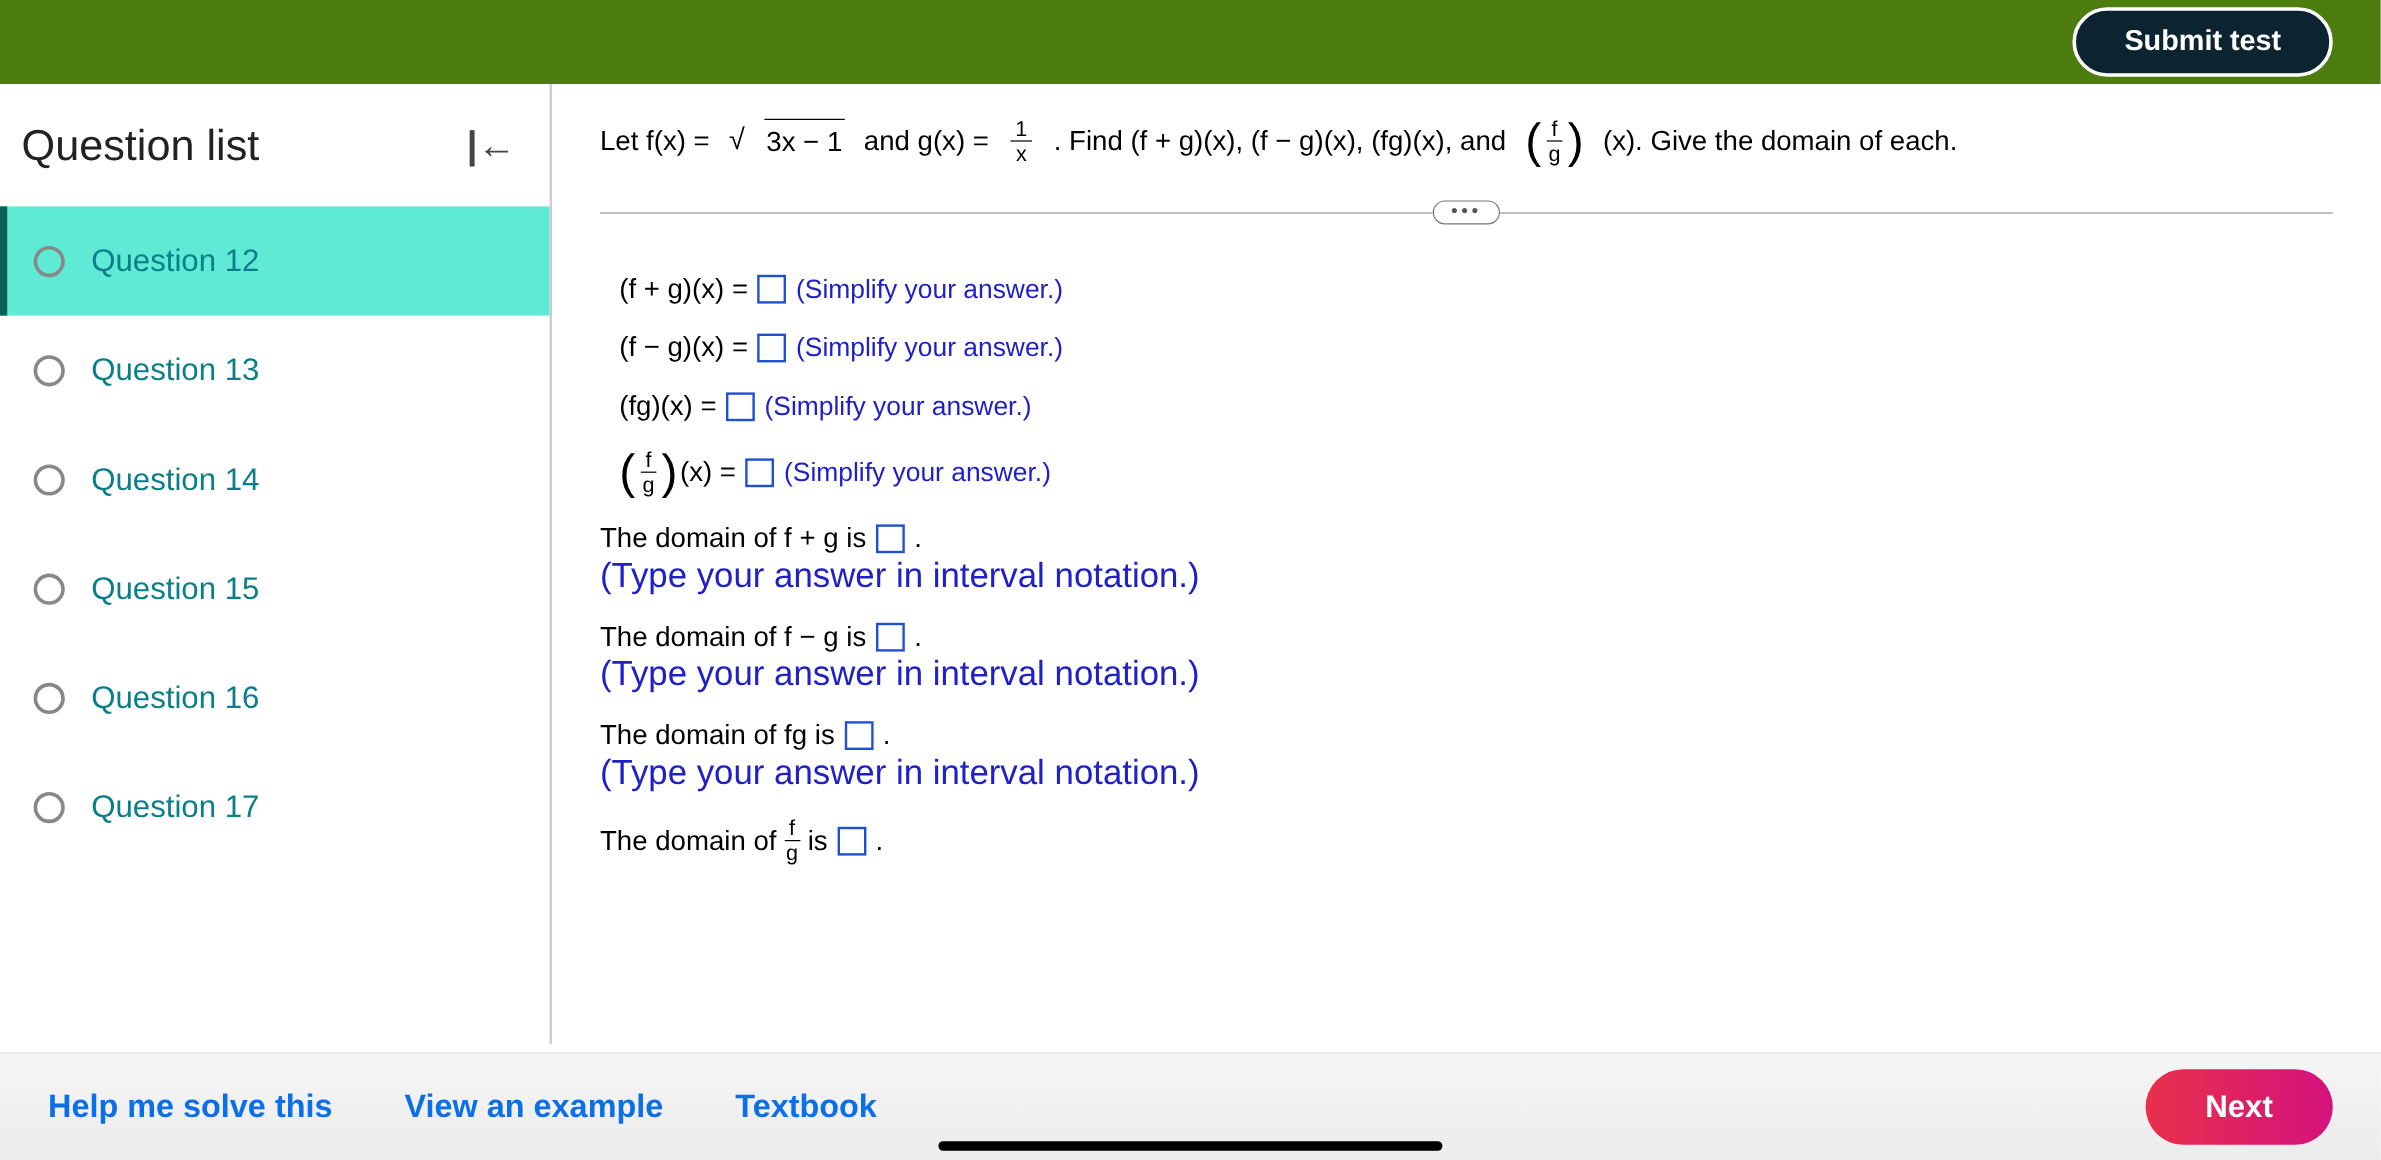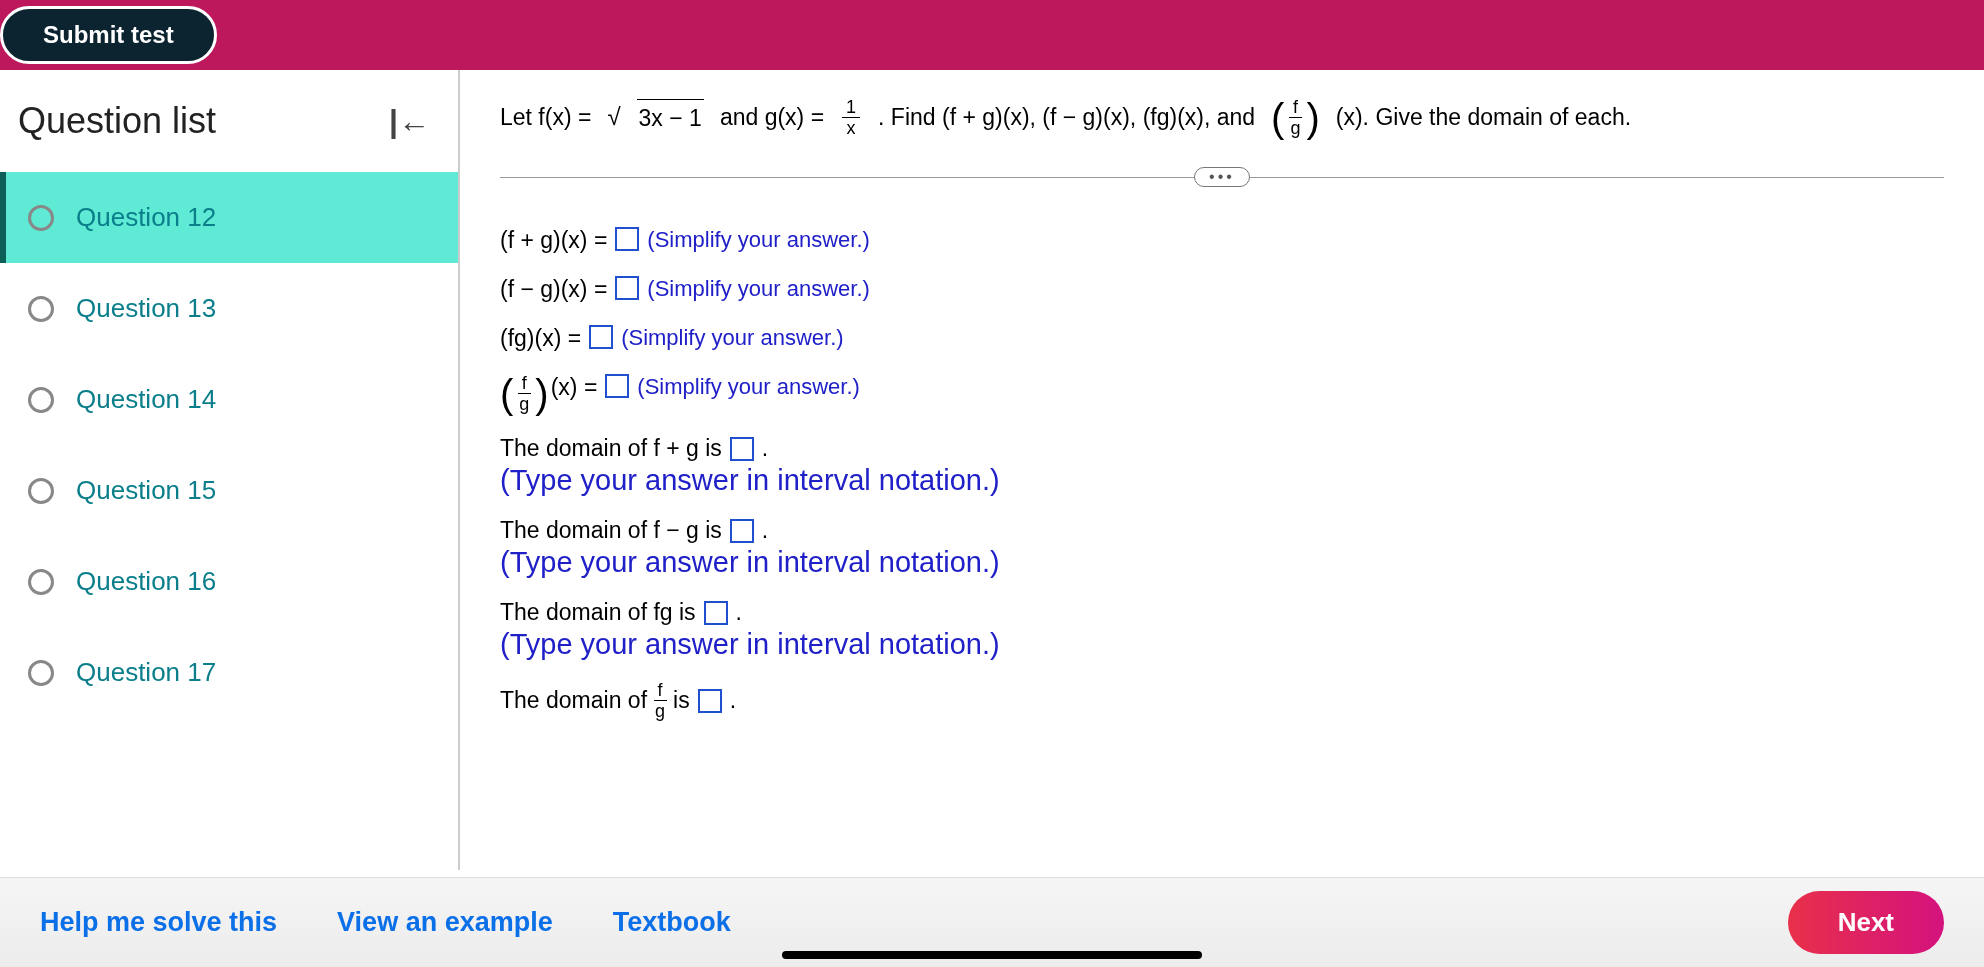--- a/index.html
+++ b/index.html
@@ -1,22 +1,22 @@
 <!DOCTYPE html>
 <html><head>
 <meta charset="utf-8">
 <style>
 * { margin: 0; padding: 0; box-sizing: border-box; }
 body { font-family: Arial, Helvetica, sans-serif; background: #fff; width: 1984px; height: 967px; overflow: hidden; }
 
 .header {
-  background: #be185d;
+  background: #4d7c0f;
   height: 70px;
   display: flex;
-  justify-content: flex-start;
+  justify-content: flex-end;
   align-items: center;
   padding-right: 40px;
 }
 .submit-btn {
   background: #0c2430;
   color: #fff;
   border: 3px solid #fff;
   border-radius: 40px;
   padding: 12px 40px;
   font-size: 24px;
@@ -126,23 +126,24 @@
   letter-spacing: 3px;
   cursor: pointer;
   margin: 0 0px;
 }
 
 .answer-block {
   margin-bottom: 22px;
   font-size: 23px;
   color: #000;
   display: flex;
-  align-items: flex-start;
+  align-items: center;
   flex-wrap: wrap;
   gap: 2px;
+  margin-left: 16px;
 }
 .answer-input {
   width: 24px;
   height: 24px;
   border: 2px solid #2050d0;
   display: inline-block;
   vertical-align: middle;
   margin: 0 6px;
 }
 .hint {

